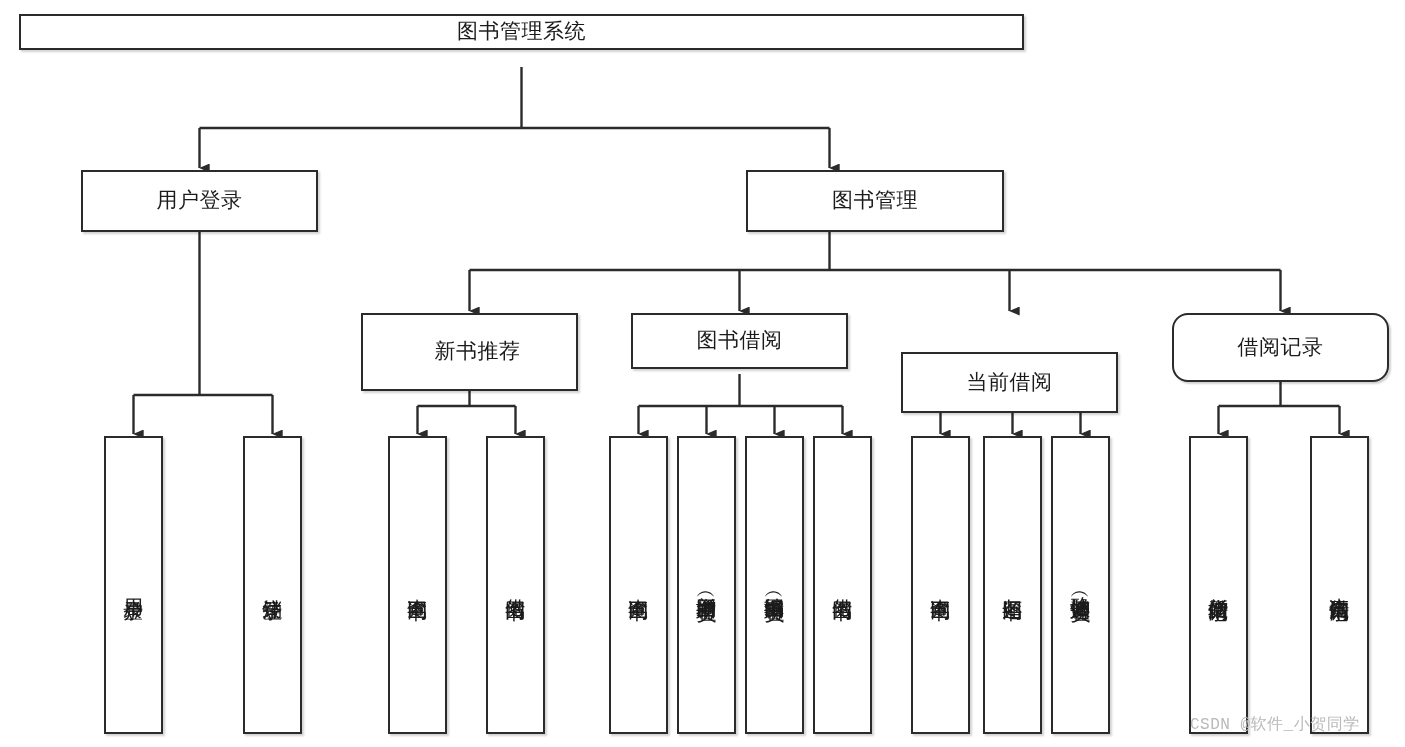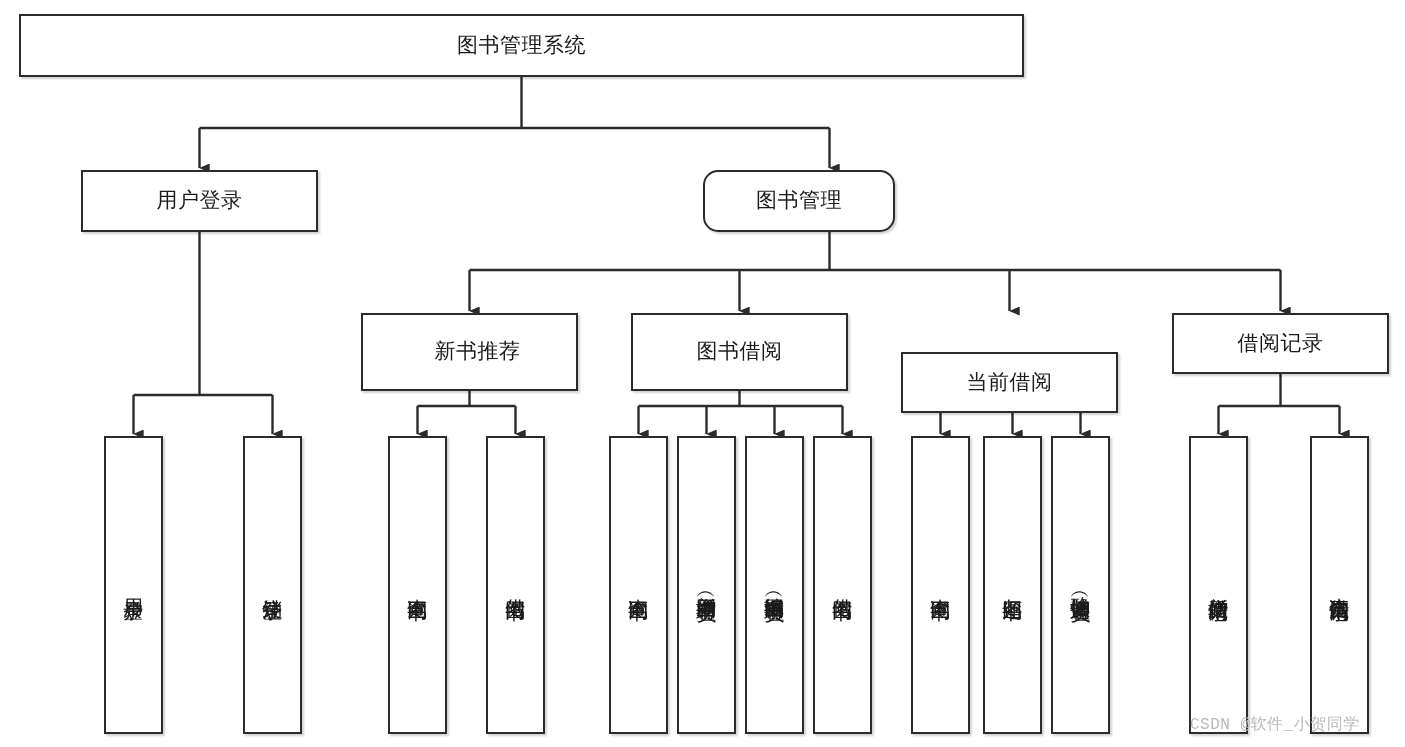--- a/index.html
+++ b/index.html
@@ -105,44 +105,44 @@
         <path d="M 940.5 406 L 940.5 434" marker-end="url(#arrowhead)"></path>
         <path d="M 1012.5 406 L 1012.5 434" marker-end="url(#arrowhead)"></path>
         <path d="M 1080.5 406 L 1080.5 434" marker-end="url(#arrowhead)"></path>
         <path d="M 1280.5 374 L 1280.5 406"></path>
         <path d="M 1218.5 406 L 1339.5 406"></path>
         <path d="M 1218.5 406 L 1218.5 434" marker-end="url(#arrowhead)"></path>
         <path d="M 1339.5 406 L 1339.5 434" marker-end="url(#arrowhead)"></path>
       </g>
   </svg>
 
-  <div class="node-box" id="root-box" style="left: 19px; top: 14px; width: 1005px; height: 63px;">
+  <div class="node-box" id="root-box" style="left: 19px; top: 14px; width: 1005px; height: 36px;">
     <span class="node-label-h">图书管理系统</span>
   </div>
 
   <div id="level2-container">
       <div class="node-box" style="left: 81px; top: 170px; width: 237px; height: 62px;">
         <span class="node-label-h">用户登录</span>
       </div>
-      <div class="node-box" style="left: 703px; top: 170px; width: 192px; height: 62px; border-radius: 15px;">
+      <div class="node-box" style="left: 746px; top: 170px; width: 258px; height: 62px;">
         <span class="node-label-h">图书管理</span>
       </div>
     </div>
 
   <div id="level3-container">
       <div class="node-box" style="left: 361px; top: 313px; width: 217px; height: 78px; padding-left: 16px;">
         <span class="node-label-h">新书推荐</span>
       </div>
-      <div class="node-box" style="left: 631px; top: 313px; width: 217px; height: 78px;">
+      <div class="node-box" style="left: 631px; top: 313px; width: 217px; height: 56px;">
         <span class="node-label-h">图书借阅</span>
       </div>
       <div class="node-box" style="left: 901px; top: 313px; width: 217px; height: 61px; margin-top: 39px;">
         <span class="node-label-h">当前借阅</span>
       </div>
-      <div class="node-box" style="left: 1172px; top: 313px; width: 217px; height: 61px;">
+      <div class="node-box" style="left: 1172px; top: 313px; width: 217px; height: 69px; border-radius: 16px;">
         <span class="node-label-h">借阅记录</span>
       </div>
     </div>
 
   <div id="leaves-container">
       <div class="node-box" style="left: 104px; top: 436px; width: 59px; height: 298px;">
         <span class="node-label-v">用户登录</span>
       </div>
       <div class="node-box" style="left: 243px; top: 436px; width: 59px; height: 298px;">
         <span class="node-label-v">注销登录</span>

